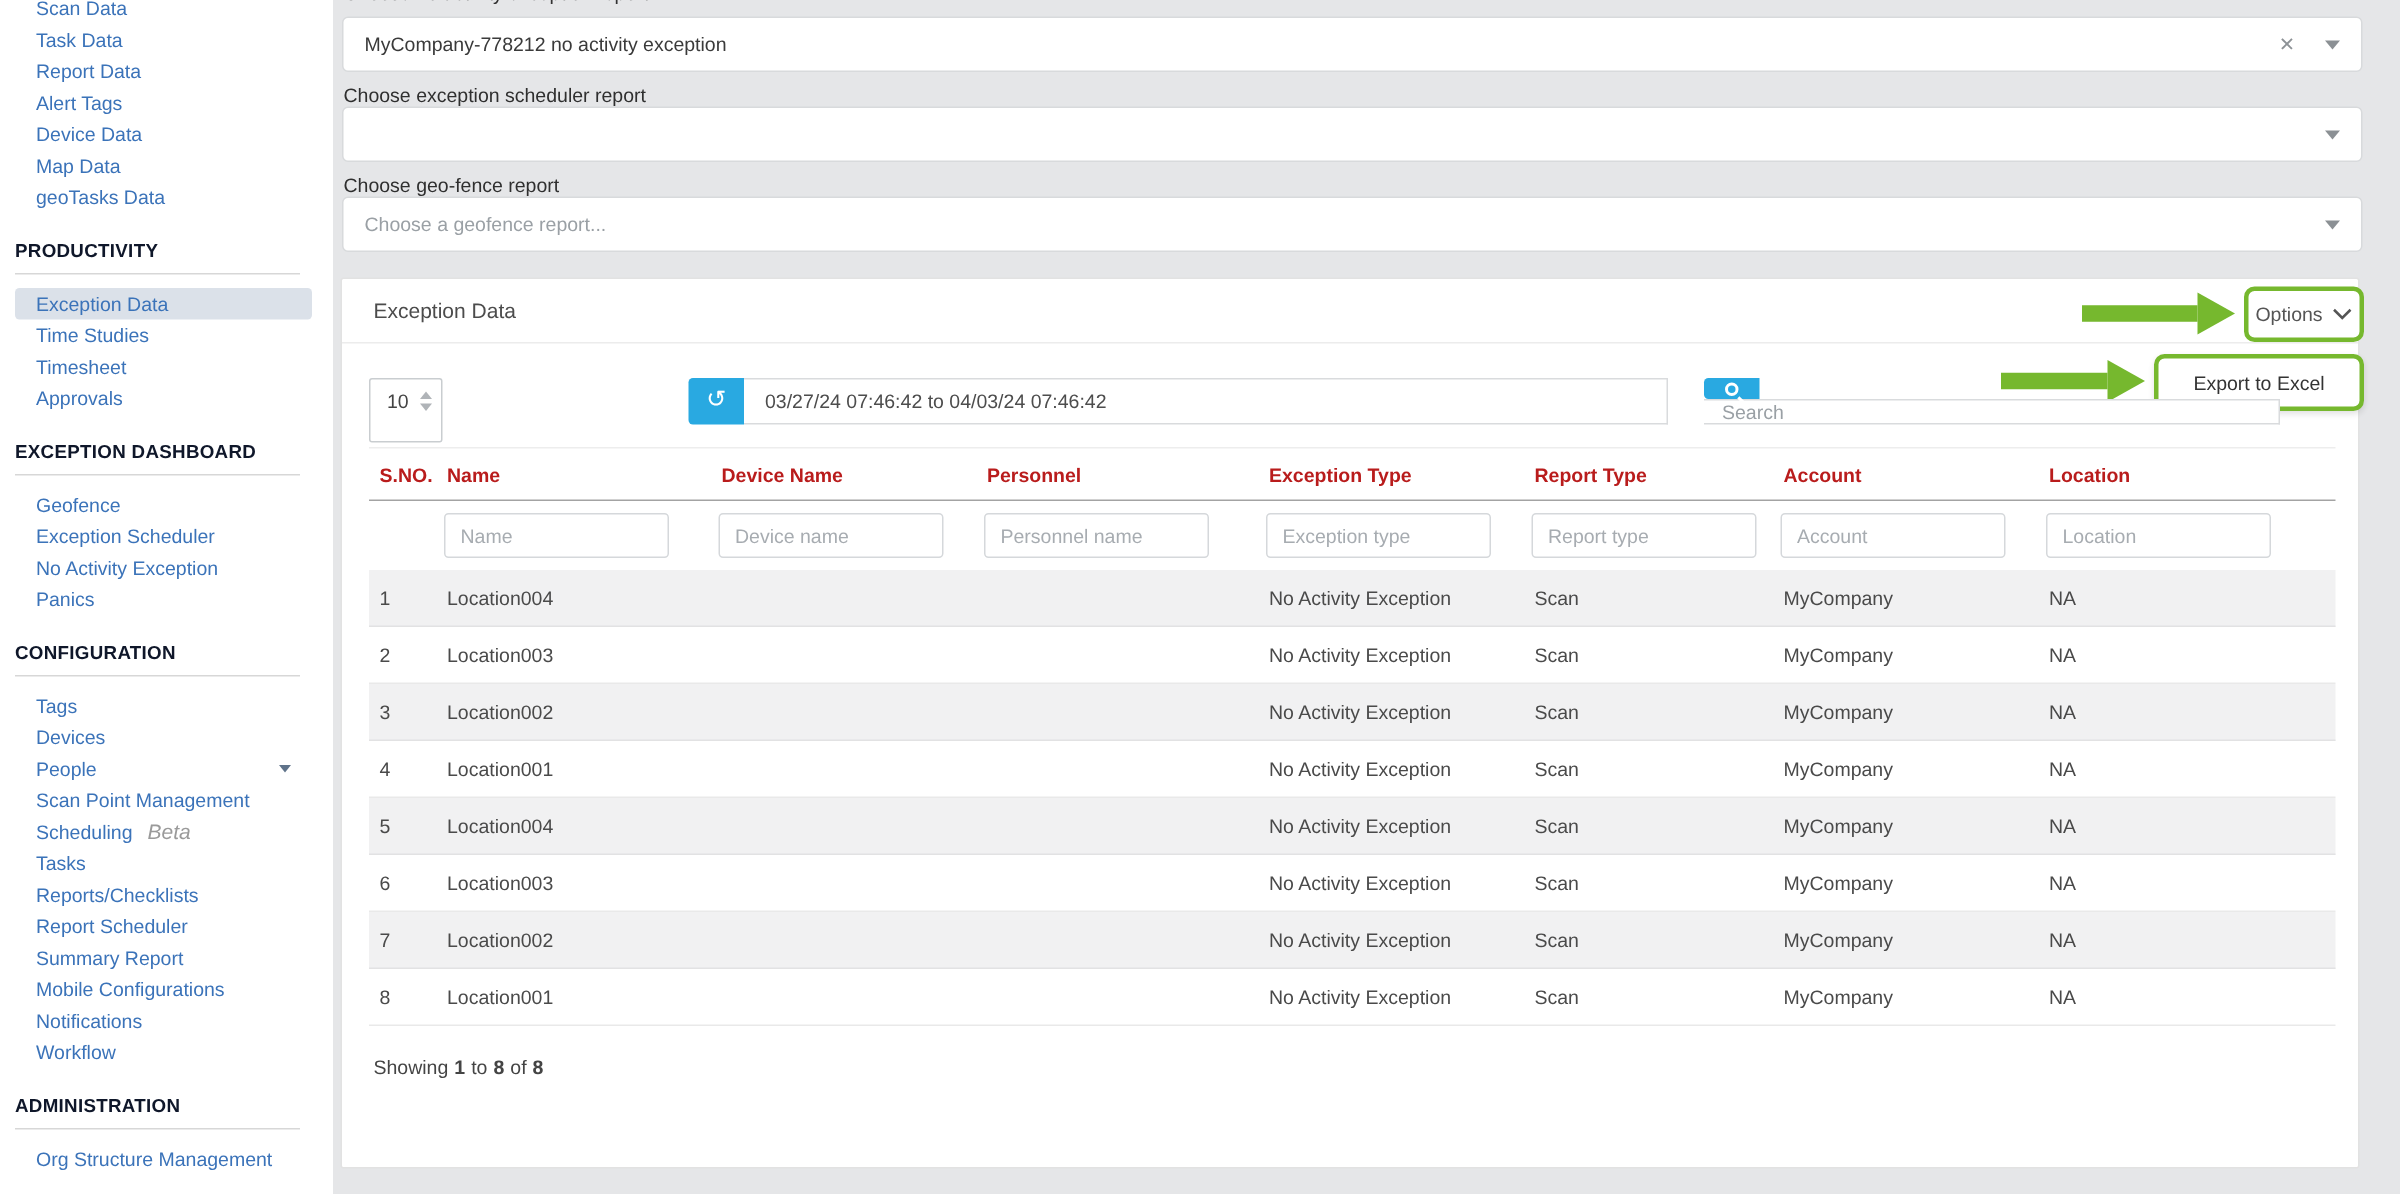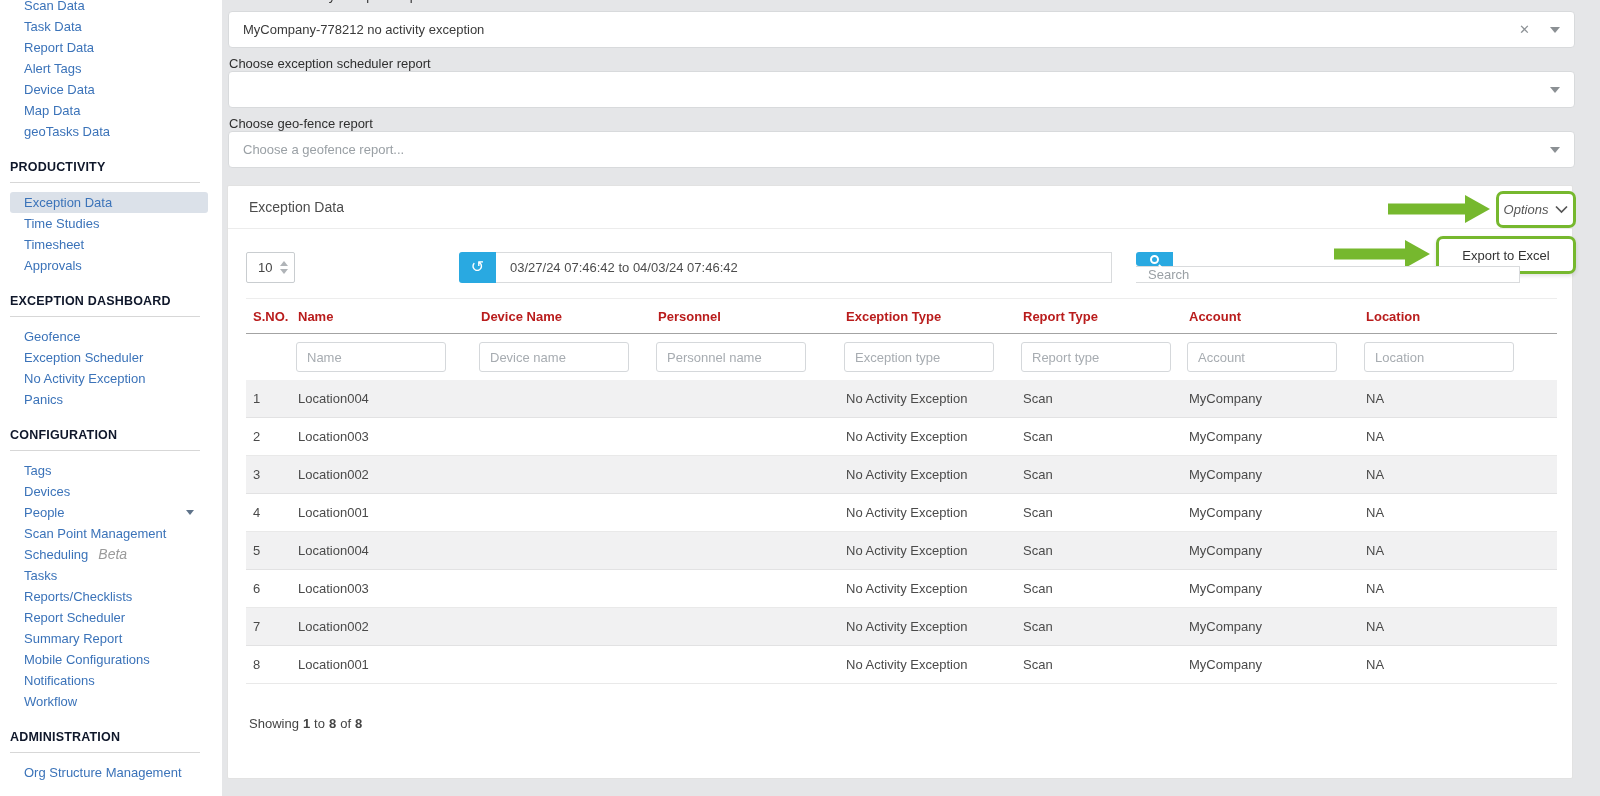--- a/index.html
+++ b/index.html
@@ -40,36 +40,36 @@
   .l2 { top:56px; } .l3 { top:116px; }
 
   
   .panel { position:absolute; left:5px; top:185px; width:1346px; height:594px; background:#fff;
         border:1px solid #e2e2e2; border-radius:2px; }
   .phead { height:43px; border-bottom:1px solid #ececec; }
   .ptitle { display:inline-block; margin-left:21px; line-height:43px; font-size:14px; color:#4c4c4c; }
 
   .options-btn { position:absolute; top:5px; right:-4px; width:80px; height:37px; background:#fff;
         border:3px solid var(--accent-green); border-radius:7px; display:flex; align-items:center;
-        justify-content:center; gap:7px; cursor:pointer; font-size:13px; color:#555;font-style:italic; }
+        justify-content:center; gap:7px; cursor:pointer; font-size:13px; color:#555; }
   .export-pop { position:absolute; top:50px; right:-4px; width:140px; height:38px; background:#fff;
         border:3px solid var(--accent-green); border-radius:7px; display:flex; align-items:center;
         justify-content:center; cursor:pointer; font-size:13px; color:#333;
         box-shadow:0 2px 4px rgba(0,0,0,.12); }
 
   .hl-arrow { position:absolute; }
   .hl-arrow .shaft { position:absolute; left:0; top:50%; transform:translateY(-50%); height:11px;
         background:var(--accent-green); width:calc(100% - 25px); }
   .hl-arrow .head { position:absolute; right:0; top:50%; transform:translateY(-50%); width:0; height:0;
         border-left:25px solid var(--accent-green);
         border-top:14px solid transparent; border-bottom:14px solid transparent; }
   .a1 { top:9px; right:82px; width:102px; height:28px; }
   .a2 { top:54px; right:142px; width:96px; height:28px; }
 
-  .pagesize { position:absolute; left:18px; top:66px; width:49px; height:31px; background:#fff;
+  .pagesize { position:absolute; left:18px; top:66px; width:49px; height:43px; background:#fff;
         border:1px solid #c9cdd0; border-radius:2px; cursor:text; }
   .pagesize .num { position:absolute; left:11px; line-height:29px; font-size:13px; color:#444; }
   .spin { position:absolute; right:6px; top:8px; display:flex; flex-direction:column; gap:3px; cursor:pointer; }
   .spin i { display:block; width:0; height:0; border-left:4px solid transparent; border-right:4px solid transparent; }
   .spin .up { border-bottom:5px solid #b0b4b8; }
   .spin .dn { border-top:5px solid #b0b4b8; }
 
   .dategroup { position:absolute; left:231px; top:66px; height:31px; display:flex; }
   .searchgroup { position:absolute; left:908px; top:66px; height:31px; display:flex;flex-direction:column; }
   .blue-btn { width:37px; height:31px; background:var(--accent-blue); border:none;
@@ -91,21 +91,21 @@
   .th { font-size:13px; font-weight:700; color:#b91c1c; padding-left:2px; }
   .th.c0 { padding-left:7px; }
   .tfilter { height:46px; }
   .finput { width:150px; height:30px; border:1px solid #d5d8db; border-radius:3px; padding-left:10px;
         font-size:13px; color:#444; font-family:inherit; outline:none; }
   .finput::placeholder { color:#a7acb1; }
   .drow { height:38px; border-bottom:1px solid #e9e9e9; font-size:13px; color:#4a4a4a; cursor:pointer; }
   .drow.striped { background:#f1f1f2; border-bottom:1px solid #e2e2e3; }
   .td { padding-left:2px; white-space:nowrap; overflow:hidden; }
   .td.c0 { padding-left:7px; }
-  .tfoot { margin-top:32px; padding-left:3px; font-size:13px; color:#444; }
+  .tfoot { margin-top:20px; padding-left:3px; font-size:13px; color:#444; }
   .tfoot b { font-weight:700; }
   .tfoot span, .tfoot b { margin-right:4px; }
 </style>
 </head>
 <body>
 
 <div class="app">
 
   <aside class="sidebar" id="sidebar">
       <div class="top-group">

